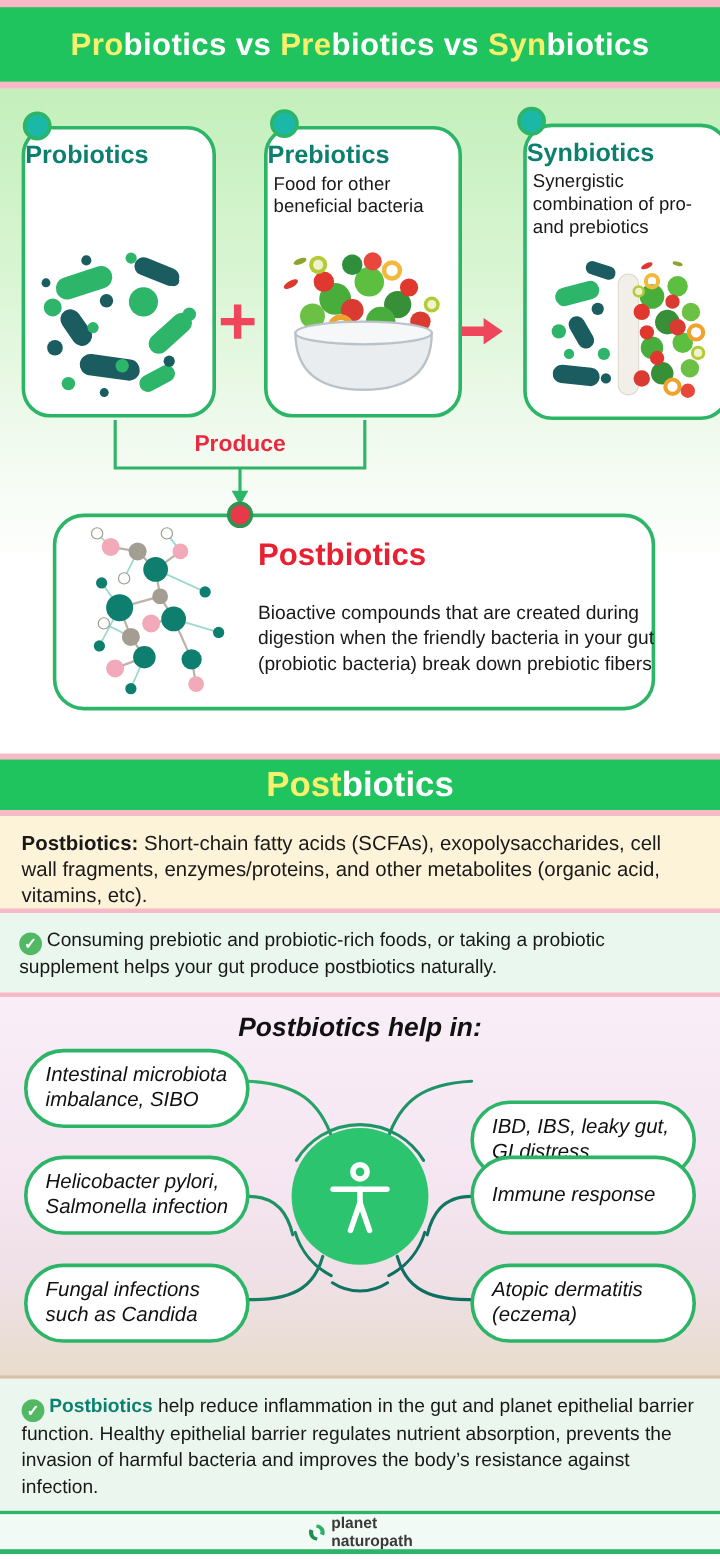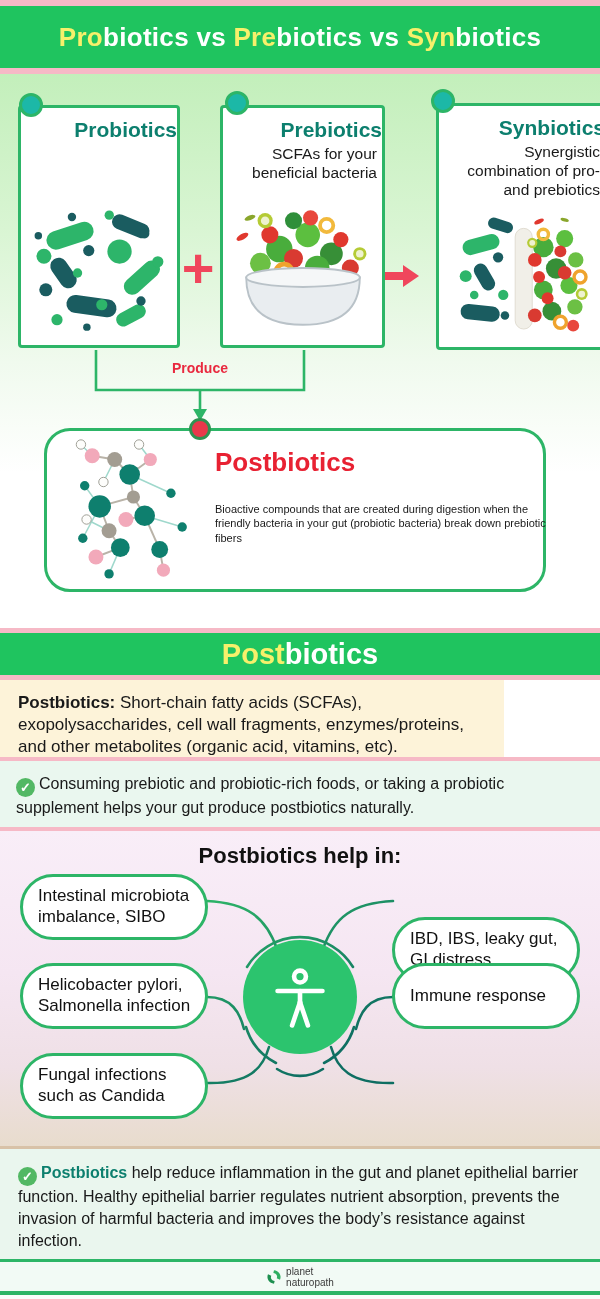--- a/index.html
+++ b/index.html
@@ -9,67 +9,67 @@
   
   .top-banner{position:absolute;top:0;left:0;width:600px;height:74px;background:#f6b9c6;}
   .top-banner-inner{position:absolute;top:6px;left:0;right:0;height:62px;background:#1fc45f;
         display:flex;align-items:center;justify-content:center;}
   .top-title{font-size:26px;font-weight:bold;color:#fff;letter-spacing:.3px;white-space:nowrap;}
   .yellow{color:#f7f06b;}
 
   
   .main-top{position:absolute;top:74px;left:0;width:600px;height:554px;
         background:linear-gradient(180deg,#c3efbb 0%,#d9f5d3 28%,#f0faee 52%,#ffffff 72%);}
-  .card{position:absolute;background:#fff;border:3px solid #2db567;border-radius:4px;
-        box-sizing:border-box;text-align:right;}
+  .card{position:absolute;background:#fff;border:3px solid #2db567;border-radius:24px;
+        box-sizing:border-box;text-align:left;}
   .card1{left:18px;top:31px;width:162px;height:243px;}
   .card2{left:220px;top:31px;width:165px;height:243px;}
   .card3{left:418px;top:29px;width:172px;height:247px;margin-left:18px;}
   .corner-dot{position:absolute;width:24px;height:24px;border-radius:50%;background:#1cb8a7;
         border:3px solid #2db567;box-sizing:border-box;z-index:4;}
   .dot1{left:19px;top:19px;} .dot2{left:225px;top:17px;} .dot3{left:431px;top:15px;}
   .card-title{margin-top:10px;font-size:21px;font-weight:bold;color:#0c7f6e;}
   .card-desc{font-size:15.5px;line-height:1.24;margin-top:2px;padding:0 5px;}
   .card-illus{position:absolute;bottom:6px;left:50%;transform:translateX(-50%);}
   .plus{position:absolute;left:176px;top:166px;width:44px;text-align:center;
         font-size:56px;font-weight:bold;color:#f0465c;line-height:1;}
   .arrow-right{position:absolute;left:385px;top:191px;}
   .bracket-svg{position:absolute;left:0;top:0;pointer-events:none;}
   .produce-label{position:absolute;left:130px;top:286px;width:140px;text-align:center;
-        font-size:14px;font-weight:bold;color:#e9293f;}
+        font-size:19px;font-weight:bold;color:#e9293f;}
 
   
   .node-red{position:absolute;left:189px;top:418px;width:22px;height:22px;border-radius:50%;
         background:#e9384a;border:3px solid #2f9251;box-sizing:border-box;z-index:5;}
   .pb-card{position:absolute;left:44px;top:428px;width:502px;height:164px;background:#fff;
         border:3px solid #2db567;border-radius:26px;box-sizing:border-box;z-index:2;}
   .molecule{position:absolute;left:8px;top:6px;}
   .pb-text{position:absolute;left:168px;top:16px;width:332px;}
   .pb-title{font-size:26px;font-weight:bold;color:#e82132;margin:0 0 4px 0;}
-  .pb-desc{font-size:11px;line-height:1.3;margin-top:24px;}
+  .pb-desc{font-size:16px;line-height:1.3;margin-top:24px;}
 
   
   .banner2{position:absolute;top:628px;left:0;width:600px;height:52px;background:#f6b9c6;}
   .banner2-inner{position:absolute;top:5px;left:0;right:0;height:42px;background:#1fc45f;
         display:flex;align-items:center;justify-content:center;}
   .banner2-title{font-size:29px;font-weight:bold;color:#fff;}
 
   
-  .cream{position:absolute;top:680px;left:0;width:504px;height:77px;background:#fdf3d9;
+  .cream{position:absolute;top:680px;left:0;width:600px;height:77px;background:#fdf3d9;
         box-sizing:border-box;padding:12px 18px 0 18px;font-size:17px;line-height:1.3;overflow:hidden;}
   .pinkline{position:absolute;left:0;width:600px;height:4px;background:#f6b9c6;}
   .mint-tip{position:absolute;top:761px;left:0;width:600px;height:66px;background:#eaf7ef;
         box-sizing:border-box;padding:12px 16px 16px 16px;font-size:16px;line-height:1.32;overflow:hidden;}
   .check{display:inline-flex;width:19px;height:19px;border-radius:50%;background:#52b864;color:#fff;
         font-size:13px;font-weight:bold;align-items:center;justify-content:center;vertical-align:-3px;
         margin-right:4px;}
 
   
   .help{position:absolute;top:831px;left:0;width:600px;height:315px;
-        background:linear-gradient(180deg,#f9eef8 0%,#f5e6f2 45%,#efe0e6 75%,#e8dccd 100%);}
+        background:linear-gradient(180deg,#f9eef8 0%,#f5e6f2 45%,#efe0e6 75%,#e8dccd 100%);font-style:italic;}
   .help-heading{position:absolute;top:12px;left:0;right:0;text-align:center;
         font-size:22px;font-weight:bold;color:#111;}
   .connectors{position:absolute;left:0;top:0;pointer-events:none;}
   .center-circle{position:absolute;left:243px;top:109px;width:114px;height:114px;border-radius:50%;
         background:#2cc46e;display:flex;align-items:center;justify-content:center;}
   .bubble{position:absolute;width:188px;height:66px;background:#fff;border:3px solid #2db567;
         border-radius:33px;box-sizing:border-box;display:flex;align-items:center;
         padding:0 10px 0 15px;font-size:17px;line-height:1.22;color:#111;}
   .b1{left:20px;top:43px;}  .b2{left:392px;top:43px;margin-top:43px;}
   .b3{left:20px;top:132px;} .b4{left:392px;top:132px;}
@@ -78,21 +78,21 @@
   
   .tanline{position:absolute;top:1146px;left:0;width:600px;height:3px;background:#d8c2a7;}
   .bottom-note{position:absolute;top:1149px;left:0;width:600px;height:110px;background:#eaf6ee;
         box-sizing:border-box;padding:13px 18px 0 18px;font-size:16px;line-height:1.36;overflow:hidden;}
   .teal-bold{font-weight:bold;color:#0c7f6e;}
 
   
   .greenline1{position:absolute;top:1259px;left:0;width:600px;height:3px;background:#2db567;}
   .footer{position:absolute;top:1262px;left:0;width:600px;height:29px;background:#f2faf5;
         display:flex;align-items:center;justify-content:center;gap:4px;}
-  .brand-text{font-size:10px;font-weight:normal;color:#3a3a3a;line-height:1.1;text-align:left;}
+  .brand-text{font-size:13px;font-weight:bold;color:#3a3a3a;line-height:1.1;text-align:left;}
   .greenline2{position:absolute;top:1291px;left:0;width:600px;height:4px;background:#2db567;}
   .whitebottom{position:absolute;top:1295px;left:0;width:600px;height:4px;background:#fbfdfc;}
 </style>
 </head>
 <body>
 
 <div class="page">
 
   <div class="top-banner">
     <div class="top-banner-inner">
@@ -134,21 +134,21 @@
           <circle cx="10" cy="30" r="4" fill="#1a5c60"></circle>
           <circle cx="46" cy="10" r="4.5" fill="#1a5c60"></circle>
         </g>
       </svg>
     </div>
 
     <div class="plus">+</div>
 
     <div class="card card2">
       <div class="card-title">Prebiotics</div>
-      <div class="card-desc">SCFAs for your beneficial bacteria</div>
+      <div class="card-desc">Food for other beneficial bacteria</div>
       <svg class="card-illus" width="152" height="142" viewBox="0 0 160 150">
         <circle cx="55" cy="55" r="14" fill="#49ad3c"></circle>
           <circle cx="85" cy="40" r="13" fill="#5cbf3f"></circle>
         <circle cx="110" cy="60" r="12" fill="#378f37"></circle>
           <circle cx="35" cy="70" r="11" fill="#6cc044"></circle>
         <circle cx="95" cy="75" r="13" fill="#49ad3c"></circle>
           <circle cx="70" cy="25" r="9" fill="#2f8f3a"></circle>
         <circle cx="45" cy="40" r="9" fill="#e0382e"></circle>
           <circle cx="70" cy="65" r="10" fill="#d93a31"></circle>
         <circle cx="120" cy="45" r="8" fill="#e0382e"></circle>
@@ -337,20 +337,23 @@
       </div>
     <div class="bubble b3">
         <span>Helicobacter pylori, Salmonella infection</span>
       </div>
     <div class="bubble b4">
         <span>Immune response</span>
       </div>
     <div class="bubble b5">
         <span>Fungal infections such as Candida</span>
       </div>
+    <div class="bubble b6">
+        <span>Atopic dermatitis (eczema)</span>
+      </div>
   </div>
 
   <div class="tanline"></div>
   <div class="bottom-note">
     <span class="check">✓</span><span class="teal-bold">Postbiotics</span><span> help reduce inflammation in the gut and planet epithelial barrier function. Healthy epithelial barrier regulates nutrient absorption, prevents the invasion of harmful bacteria and improves the body’s resistance against infection.</span>
   </div>
 
   <div class="greenline1"></div>
   <div class="footer">
     <svg width="16" height="16" viewBox="0 0 24 24">

